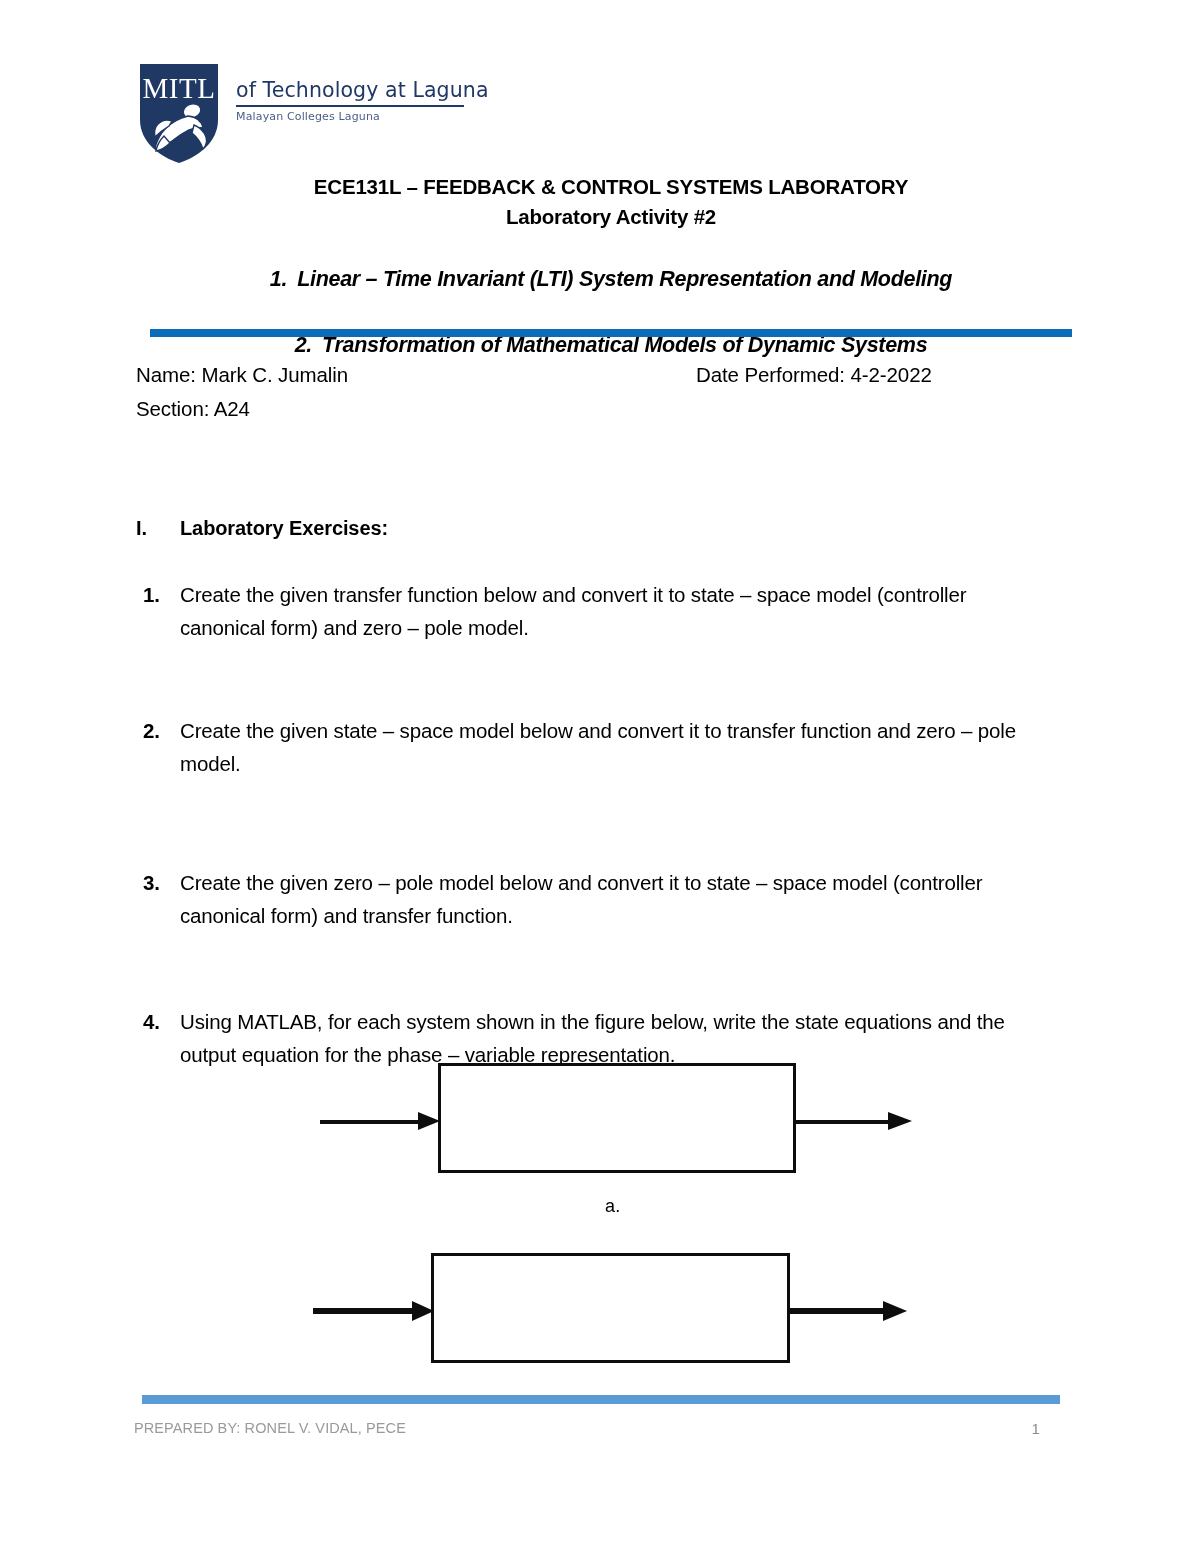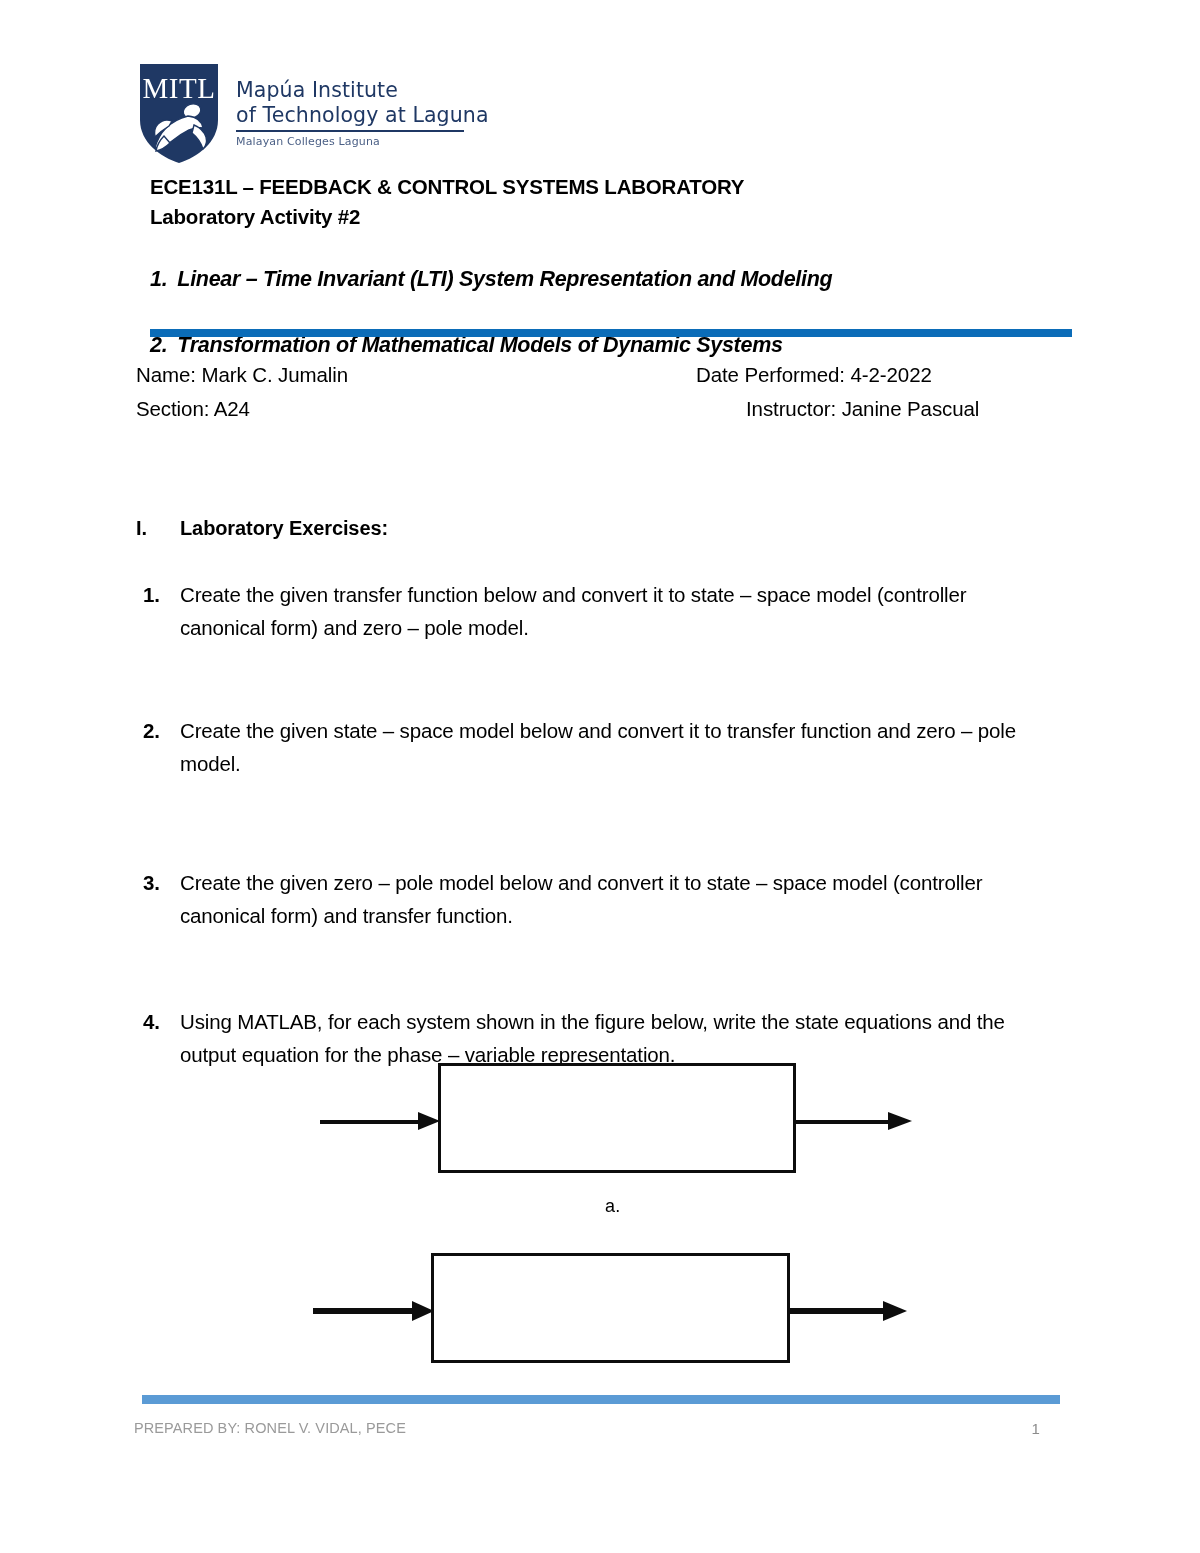--- a/index.html
+++ b/index.html
@@ -57,21 +57,21 @@
     letter-spacing: 0.15px;
     white-space: nowrap;
   }
 
   
   .title-block {
     position: absolute;
     left: 150px;
     top: 172px;
     width: 922px;
-    text-align: left;
+    text-align: center;
   }
   .title-line {
     font-family: "Liberation Sans", sans-serif;
     font-weight: bold;
     font-size: 20.5px;
     line-height: 30px;
     letter-spacing: -0.2px;
   }
   .title-item {
     font-family: "Liberation Sans", sans-serif;
@@ -247,21 +247,20 @@
         <g fill="#ffffff" stroke="#1F3864" stroke-width="1.4">
           <ellipse cx="56" cy="53" rx="9" ry="7" transform="rotate(-18 56 53)"></ellipse>
           <path d="M52 58 C44 60 36 64 30 70 C25 75 21 82 19 90 C25 90 31 87 36 83 C41 79 47 75 53 72 C58 70 63 69 67 70 C66 64 61 59 52 58 Z"></path>
           <path d="M36 63 C31 61 26 62 22 66 C19 69 18 74 19 79 C23 75 28 71 33 68 Z"></path>
           <path d="M58 67 C63 69 68 73 70 79 C71 83 70 88 67 91 C65 85 61 79 56 75 Z"></path>
           <path d="M28 78 C24 82 21 87 20 93 C25 92 30 89 34 85 Z"></path>
         </g>
       </svg>
     </div>
     <div class="logo-text">
-      <div class="logo-line1">Mapúa Institute</div>
       <div class="logo-line2">of Technology at Laguna</div>
       <div class="logo-rule"></div>
       <div class="logo-sub">Malayan Colleges Laguna</div>
     </div>
   </div>
 
   <div class="title-block">
     <div class="title-line">ECE131L – FEEDBACK &amp; CONTROL SYSTEMS LABORATORY</div>
     <div class="title-line">Laboratory Activity #2</div>
     <div class="title-item">
@@ -274,21 +273,20 @@
 
   <div class="divider-top"></div>
 
   <div class="info-block">
     <div class="info-row">
       <span class="info-left">Name: Mark C. Jumalin</span>
       <span class="info-right-1">Date Performed: 4-2-2022</span>
     </div>
     <div class="info-row">
       <span class="info-left">Section: A24</span>
-      <span class="info-right-2">Instructor: Janine Pascual</span>
     </div>
   </div>
 
   <div class="section-head">
     <span class="roman">I.</span><span>Laboratory Exercises:</span>
   </div>
 
   <div class="ex-list">
     <div class="ex-item gap1">
       <span class="ex-num">1.</span>

